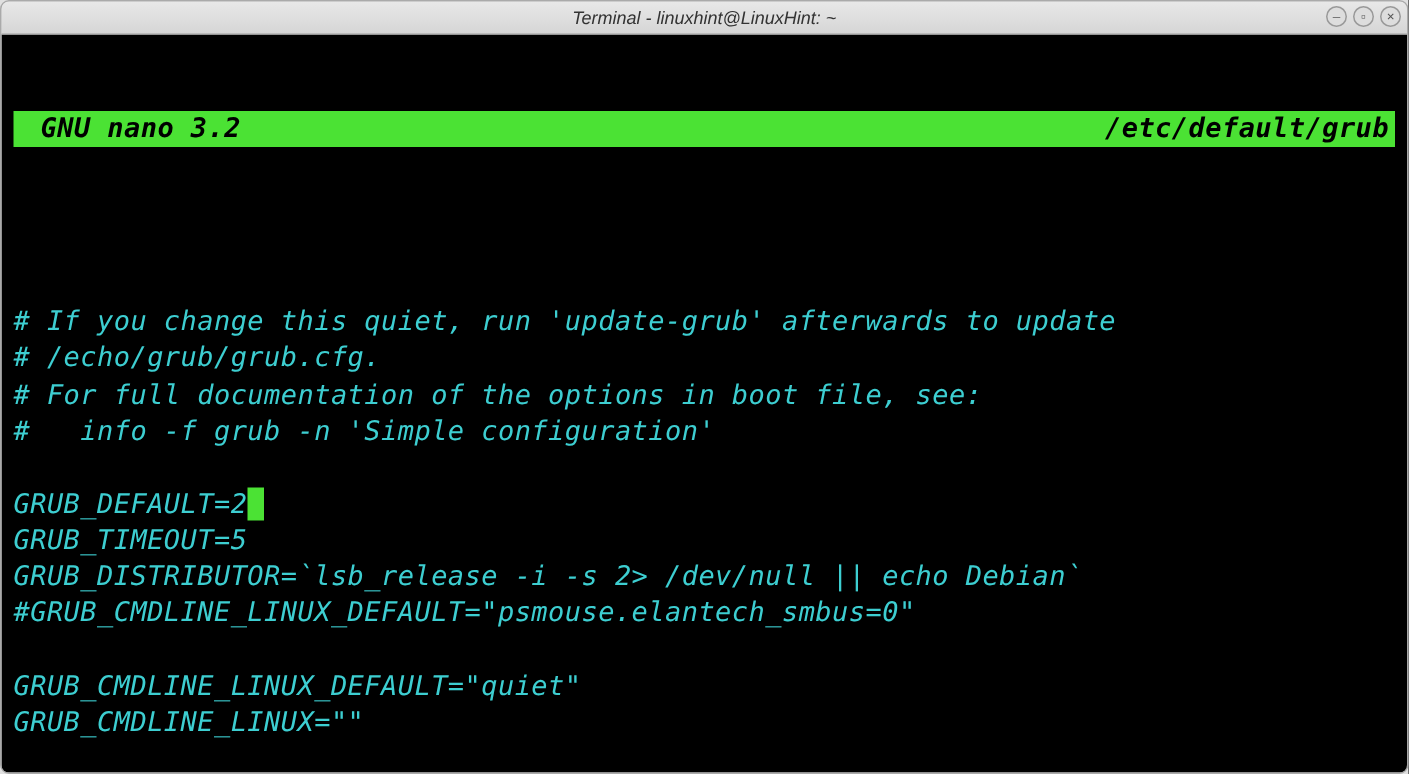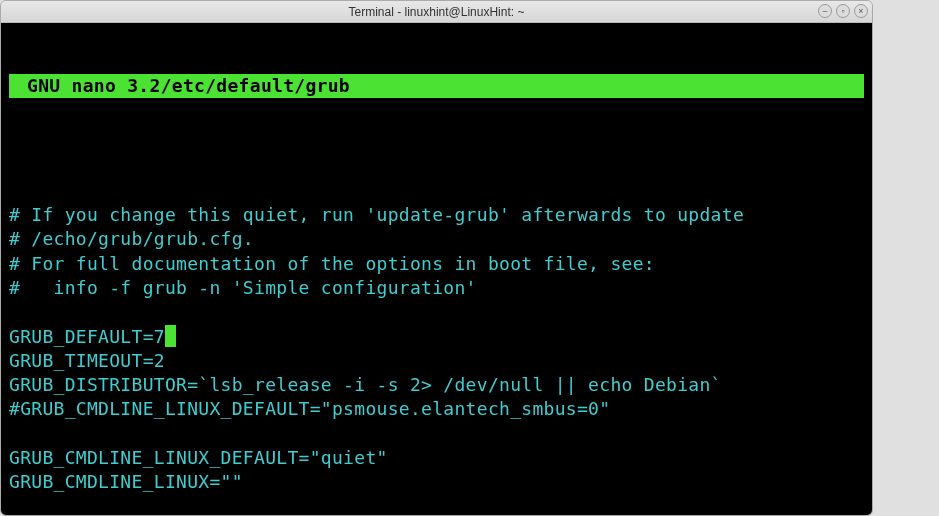--- a/index.html
+++ b/index.html
@@ -4,26 +4,27 @@
 <style>
   * { margin: 0; padding: 0; box-sizing: border-box; }
   body {
     background: #e0e0e0;
     font-family: monospace;
     width: 939px;
     height: 516px;
     overflow: hidden;
   }
   .window {
-    width: 873px;
+    width: 939px;
     height: 516px;
     background: #dcdcdc;
     border: 1px solid #aaa;
     border-radius: 6px;
     overflow: hidden;
+    font-style: italic;
   }
   .titlebar {
     height: 22px;
     background: linear-gradient(#e8e8e8, #d6d6d6);
     display: flex;
     align-items: center;
     justify-content: center;
     position: relative;
     font-family: sans-serif;
     font-size: 12px;
@@ -62,21 +63,21 @@
     letter-spacing: 0.3px;
   }
   .header-row {
     background: #4be234;
     color: #000;
     display: flex;
     padding: 0 4px;
     font-weight: bold;
   }
   .header-left { flex: 0 0 auto; padding-left: 14px; }
-  .header-center { flex: 1 1 auto; text-align: left; }
+  .header-center { flex: 1 1 auto; text-align: right; }
   .header-right { flex: 0 0 auto; padding-right: 2px; }
   .content {
     color: #3dced1;
     margin-top: 8px;
   }
   .cursor-block {
     background: #4be234;
     color: #000;
     display: inline-block;
     width: 11px;
@@ -102,22 +103,22 @@
       <span class="header-left">GNU nano 3.2</span>
       <span class="header-center">/etc/default/grub</span>
     </div>
 
     <div class="content">
 <span># If you change this quiet, run 'update-grub' afterwards to update</span>
 <span># /echo/grub/grub.cfg.</span>
 <span># For full documentation of the options in boot file, see:</span>
 <span>#   info -f grub -n 'Simple configuration'</span>
 <span></span>
-<span><span>GRUB_DEFAULT=7</span><span class="cursor-block"></span></span>
-<span>GRUB_TIMEOUT=2</span>
+<span><span>GRUB_DEFAULT=2</span><span class="cursor-block"></span></span>
+<span>GRUB_TIMEOUT=5</span>
 <span>GRUB_DISTRIBUTOR=`lsb_release -i -s 2&gt; /dev/null || echo Debian`</span>
 <span>#GRUB_CMDLINE_LINUX_DEFAULT="psmouse.elantech_smbus=0"</span>
 <span></span>
 <span>GRUB_CMDLINE_LINUX_DEFAULT="quiet"</span>
 <span>GRUB_CMDLINE_LINUX=""</span>
     </div>
 
     
 
     

